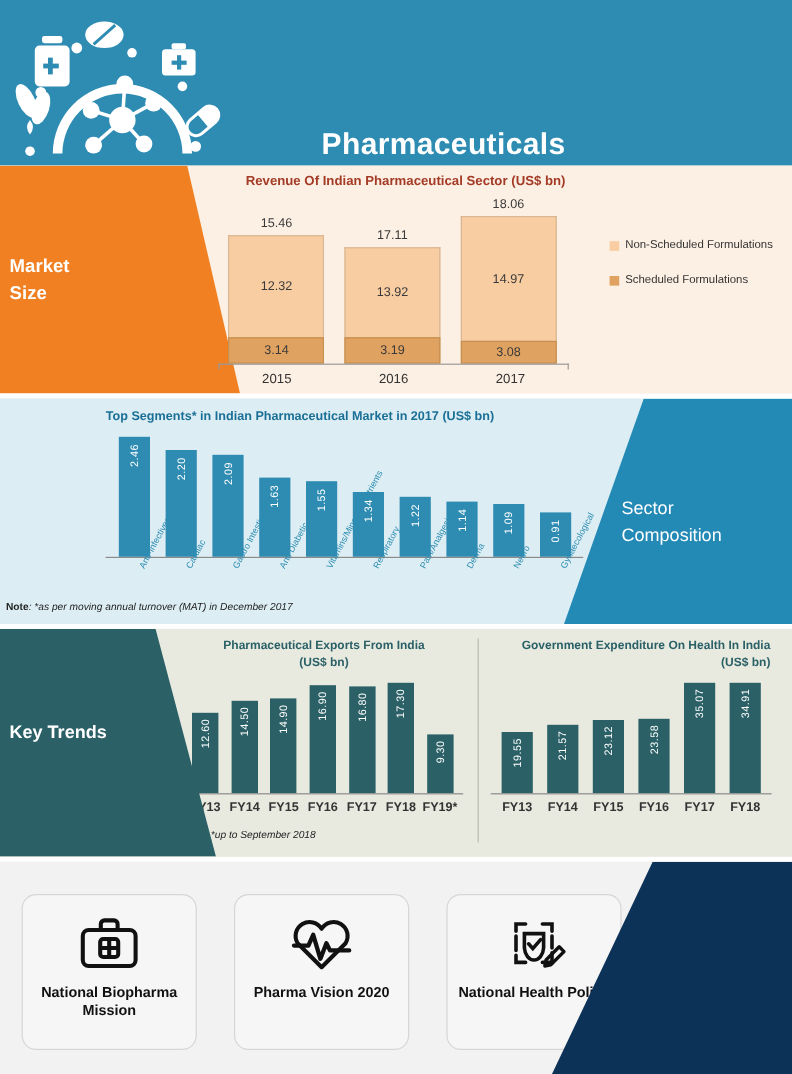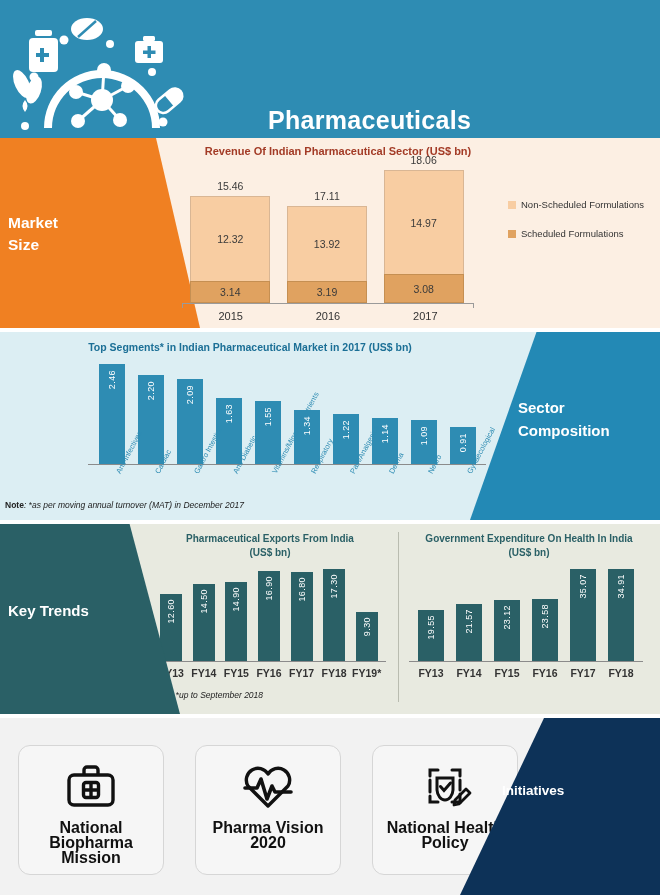--- a/index.html
+++ b/index.html
@@ -79,22 +79,22 @@
   .sec-sector {
     position: absolute; left: 0; top: 332px; width: 660px; height: 188px;
     background: #DCEEF3; overflow: hidden;
   }
   .panel-blue {
     position: absolute; right: 0; top: 0; width: 190px; height: 188px;
     background: #2389B5;
     clip-path: polygon(35% 0, 100% 0, 100% 100%, 0 100%);
   }
   .panel-blue-label {
-    position: absolute; right: 14px; top: 64px; width: 128px;
-    color: #ffffff; font-size: 15px; font-weight: bold; line-height: 23px;
+    position: absolute; right: 14px; top: 80px; width: 128px;
+    color: #ffffff; font-size: 15px; font-weight: normal; line-height: 23px;
   }
   .chart-title-2 {
     position: absolute; left: 0; top: 9px; width: 500px; text-align: center;
     font-size: 10.5px; font-weight: bold; color: #1B6F96;
   }
   .sc-plot { position: absolute; left: 92px; top: 32px; width: 390px; height: 100px; }
   .sc-bar-wrap { position: absolute; bottom: 0; width: 26px; }
   .sc-bar {
     background: #2E8CB3; width: 100%;
     display: flex; align-items: flex-start; justify-content: center;
@@ -137,21 +137,21 @@
   }
   .divider-v {
     position: absolute; left: 398px; top: 8px;
     width: 1px; height: 170px; background: #b9bcb0;
   }
   .chart-title-3 {
     position: absolute; left: 150px; top: 8px; width: 240px; text-align: center;
     font-size: 10px; font-weight: bold; color: #2A6066; line-height: 14px;
   }
   .chart-title-4 {
-    position: absolute; left: 404px; top: 8px; width: 250px; text-align: center;
+    position: absolute; left: 392px; top: 8px; width: 250px; text-align: right;
     font-size: 10px; font-weight: bold; color: #2A6066; line-height: 14px;
   }
   .kt-plot { position: absolute; height: 92px; }
   .kt-bar-wrap { position: absolute; bottom: 0; }
   .kt-bar {
     background: #2A6066; width: 100%;
     display: flex; align-items: flex-start; justify-content: center;
   }
   .kt-val {
     font-size: 9px; color: #ffffff;
@@ -182,21 +182,21 @@
     color: #ffffff; font-size: 13.5px; font-weight: bold; line-height: 22px;
   }
   .gov-cards { position: absolute; left: 18px; top: 27px; display: flex; gap: 31px; }
   .gov-card {
     width: 146px; height: 130px;
     border: 1px solid #d6d6d6; border-radius: 12px; background: #F6F6F6;
     display: flex; flex-direction: column; align-items: center;
     justify-content: flex-start; padding-top: 12px;
   }
   .gov-card-label {
-    font-size: 16px; font-weight: bold; color: #111;
+    font-size: 12px; font-weight: bold; color: #111;
     text-align: center; line-height: 15px; margin-top: 6px;
     padding: 0 6px;
   }
   .gov-icon { width: 56px; height: 56px; }
 </style>
 </head>
 <body>
 
 <div class="page">
 
@@ -271,21 +271,21 @@
           <div class="ms-seg-bot" style="height:21.73311184939092px">3.14</div>
         </div>
         <div class="ms-group" style="left: 105px;">
           <div class="ms-total">17.11</div>
           <div class="ms-seg-top" style="height:75px">13.92</div>
           <div class="ms-seg-bot" style="height:22.07918050941307px">3.19</div>
         </div>
         <div class="ms-group" style="left: 201.667px;">
           <div class="ms-total">18.06</div>
           <div class="ms-seg-top" style="height:103.68217054263566px">14.97</div>
-          <div class="ms-seg-bot" style="height:29px">3.08</div>
+          <div class="ms-seg-bot" style="height:19px">3.08</div>
         </div>
       </div>
     <div class="ms-axis"></div>
     <div class="ms-xlabels" id="ms-xlabels">
         <div class="ms-xlabel">2015</div>
         <div class="ms-xlabel">2016</div>
         <div class="ms-xlabel">2017</div>
       </div>
 
     <div class="ms-legend" id="ms-legend">
@@ -517,17 +517,16 @@
             <path d="M23.5 28.5 l3.5 4 l6.5 -7.5" stroke-width="3"></path>
             <path d="M38 42 l11 -11 l4 4 l-11 11 l-5 1 Z" stroke-width="2.8" stroke-linejoin="round"></path>
           </svg>
         </span>
         <div class="gov-card-label">National Health Policy</div>
       </div>
 
     </div>
     <div class="panel-navy"></div>
     <div class="panel-navy-label">
-      <div>Initiatives</div>
     </div>
   </div>
 
 </div>
 
 </body></html>

